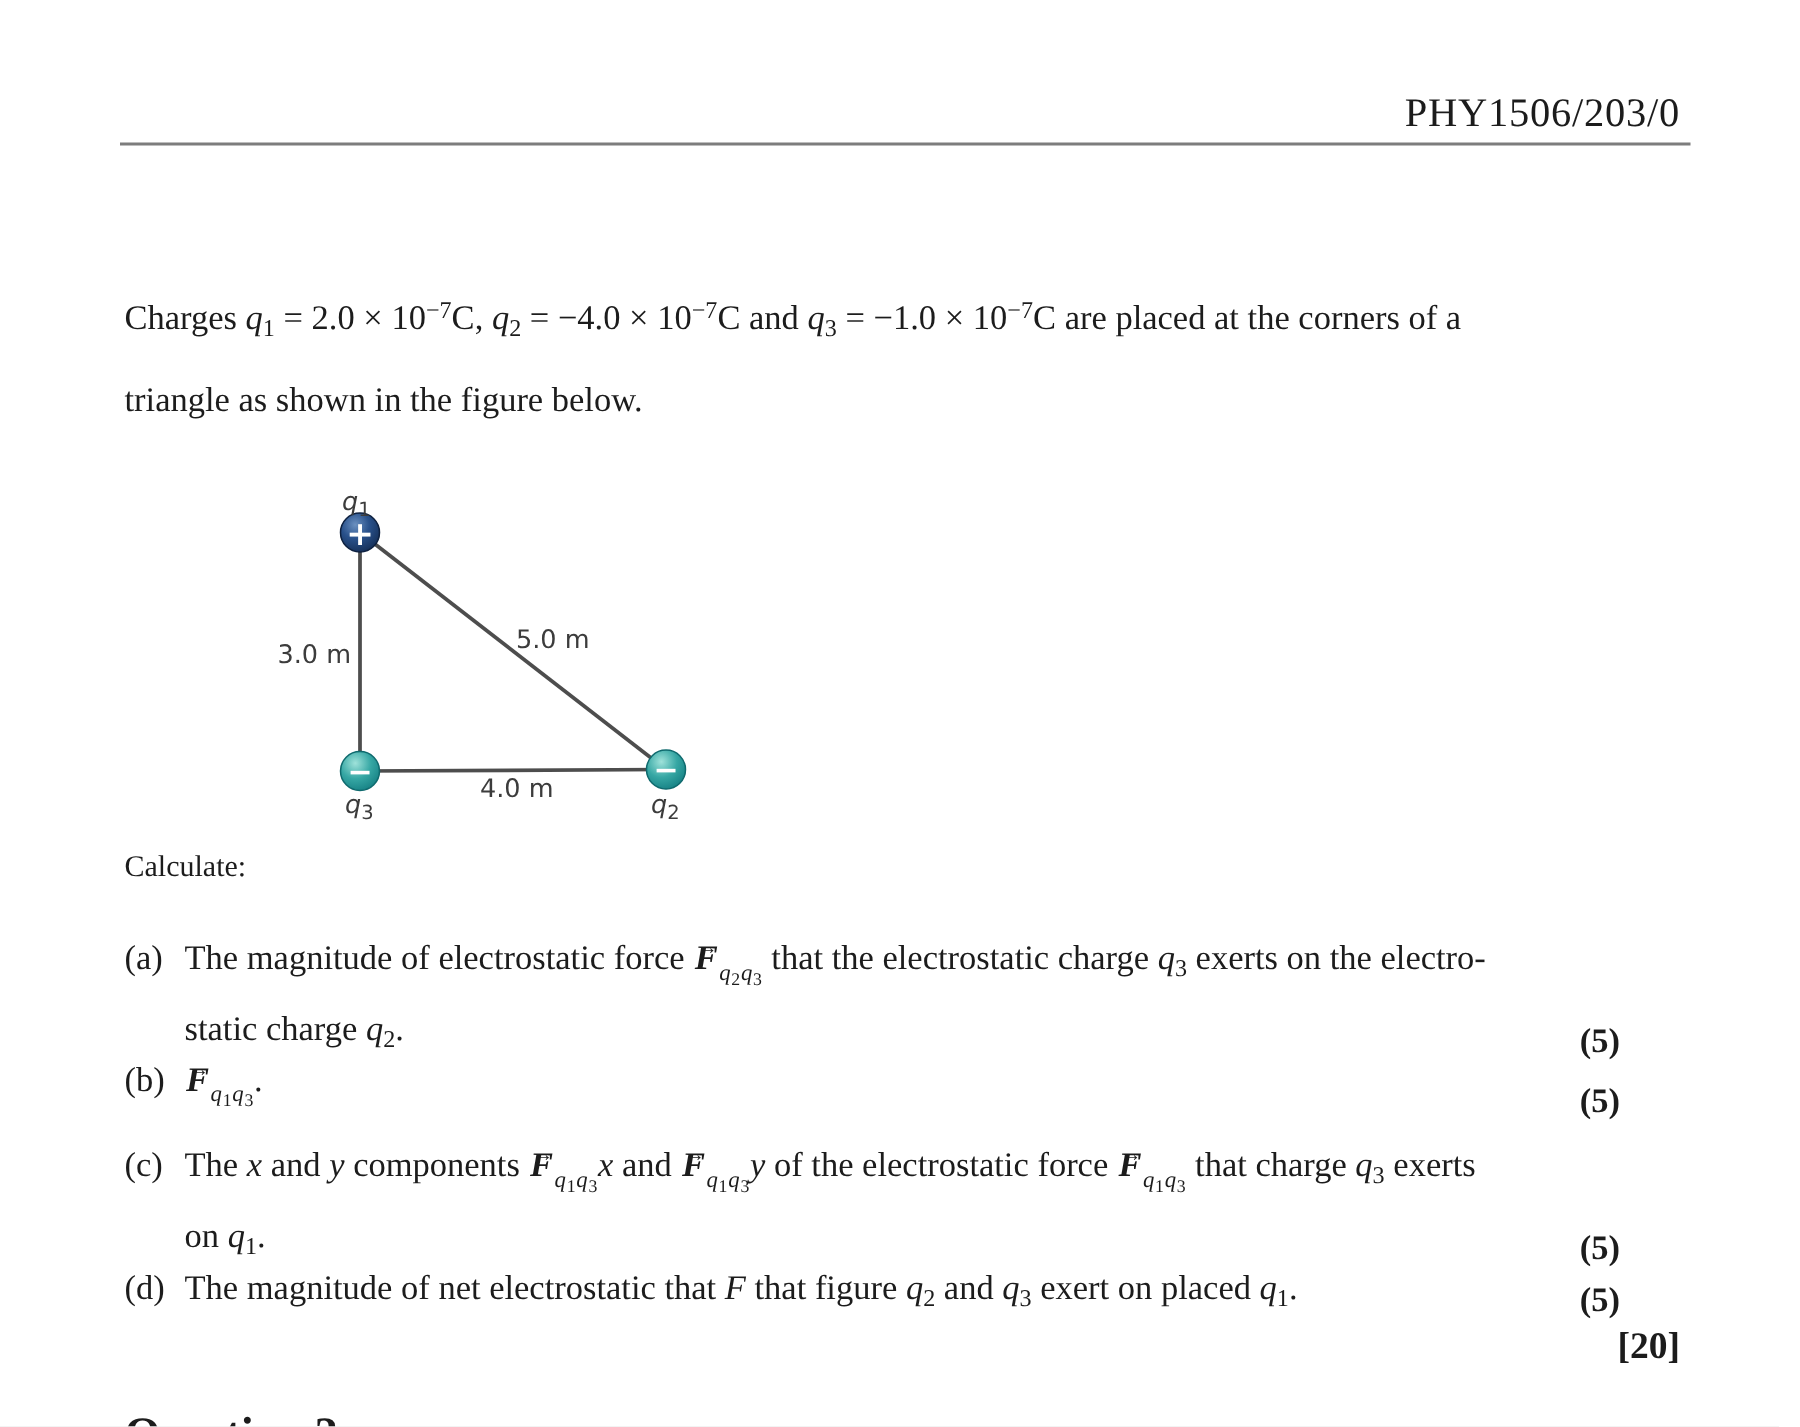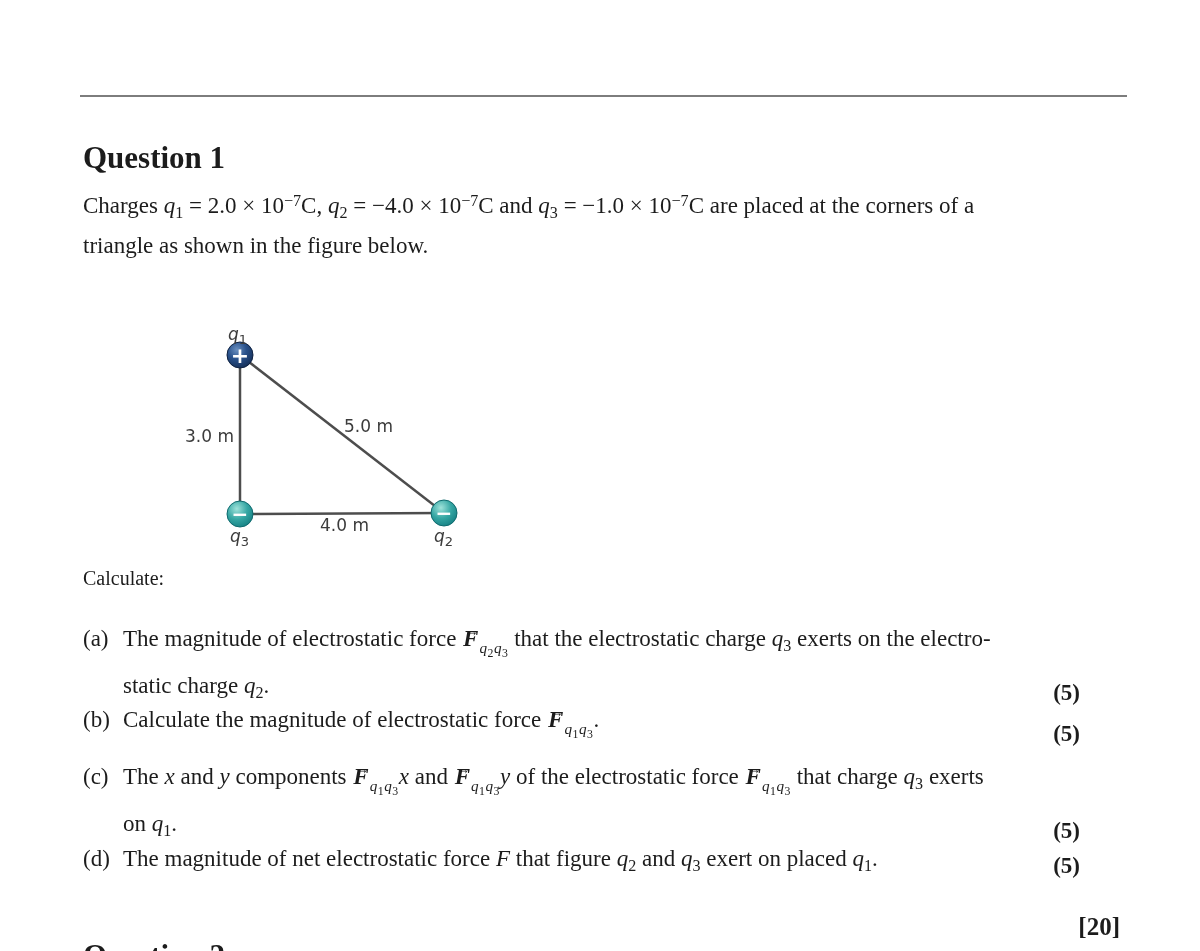--- a/index.html
+++ b/index.html
@@ -15,41 +15,41 @@
   .header-rule {
     position:absolute; top:95px; left:80px; right:73px;
     height:2px; background:#7d7d7d;
   }
   .q-title {
     position:absolute; top:140px; left:83px;
     font-size:31px; font-weight:bold;
   }
   .intro {
     position:absolute; top:184px; left:83px; width:1045px;
-    font-size:23px; line-height:33px;
+    font-size:23px; line-height:47px;
   }
   .calculate {
     position:absolute; top:567px; left:83px; font-size:20px;
   }
   .figure-wrap { position:absolute; left:148px; top:270px; }
   .fig-label { font-family:"DejaVu Sans", sans-serif; font-size:17px; fill:#3c3c3c; }
   .fig-sub  { font-family:"DejaVu Sans", sans-serif; font-size:13px; fill:#3c3c3c; }
   .fig-sign { font-family:"DejaVu Sans", sans-serif; font-weight:bold; fill:#ffffff; }
 
   .item {
     position:absolute; left:83px; width:1044px;
     font-size:23px; line-height:33px; padding-left:40px; box-sizing:border-box;
   }
   .item-a { top:622px; } .item-b { top:703px; }
   .item-c { top:760px; } .item-d { top:842px; }
   .item-label { position:absolute; left:0; top:0; }
   .item-marks { position:absolute; right:47px; bottom:0; font-weight:bold; }
   .total-marks {
     position:absolute; right:80px; top:884px;
-    font-size:25px; font-weight:bold;margin-top:29px;
+    font-size:25px; font-weight:bold;
   }
   .next-question {
     position:absolute; top:938px; left:83px;
     font-size:31px; font-weight:bold;
   }
 
   
   .seg-i { font-style:italic; }
   .seg-sub { font-size:0.70em; vertical-align:-0.30em; }
   .seg-sup { font-size:0.70em; vertical-align:0.45em; }
@@ -59,23 +59,23 @@
     font-size:0.58em; font-weight:normal; font-style:normal;
   }
   .seg-vsub { font-size:0.66em; vertical-align:-0.45em; letter-spacing:0.5px; }
   .seg-vsub .seg-ssub { font-size:0.78em; vertical-align:-0.30em; }
 </style>
 </head>
 <body>
 
 <div class="page">
 
+  <div class="course-code">PHY1506/203/0</div>
   <div class="header-rule"></div>
 
-  <div class="q-title">Question 1</div>
 
   <div class="intro"><span>Charges </span><span class="seg-i">q</span><span class="seg-sub">1</span><span> = 2.0 × 10</span><span class="seg-sup">−7</span><span>C, </span><span class="seg-i">q</span><span class="seg-sub">2</span><span> = −4.0 × 10</span><span class="seg-sup">−7</span><span>C and </span><span class="seg-i">q</span><span class="seg-sub">3</span><span> = −1.0 × 10</span><span class="seg-sup">−7</span><span>C are placed at the corners of a</span><br><span>triangle as shown in the figure below.</span></div>
 
   <div class="figure-wrap">
     <svg width="430" height="300" viewBox="0 0 430 300">
       <defs>
         <radialGradient id="gradPos" cx="38%" cy="30%" r="80%">
           <stop offset="0%" stop-color="#6b90c0"></stop>
           <stop offset="45%" stop-color="#29518b"></stop>
           <stop offset="100%" stop-color="#122a50"></stop>
@@ -118,33 +118,33 @@
   <div class="calculate">Calculate:</div>
 
   <div class="item item-a">
     <span class="item-label">(a)</span>
     <span class="item-text"><span>The magnitude of electrostatic force </span><span class="seg-vec"><span class="seg-arrow">→</span><span>F</span></span><span class="seg-vsub"><span class="seg-i">q</span><span class="seg-ssub">2</span><span class="seg-i">q</span><span class="seg-ssub">3</span></span><span> that the electrostatic charge </span><span class="seg-i">q</span><span class="seg-sub">3</span><span> exerts on the electro-</span><br><span>static charge </span><span class="seg-i">q</span><span class="seg-sub">2</span><span>.</span></span>
     <span class="item-marks">(5)</span>
   </div>
 
   <div class="item item-b">
     <span class="item-label">(b)</span>
-    <span class="item-text"><span>Calculate the magnitude of electrostatic force </span><span class="seg-vec"><span class="seg-arrow">→</span><span>F</span></span><span class="seg-vsub"><span class="seg-i">q</span><span class="seg-ssub">1</span><span class="seg-i">q</span><span class="seg-ssub">3</span></span><span>.</span></span>
+    <span class="item-text"><span class="seg-vec"><span class="seg-arrow">→</span><span>F</span></span><span class="seg-vsub"><span class="seg-i">q</span><span class="seg-ssub">1</span><span class="seg-i">q</span><span class="seg-ssub">3</span></span><span>.</span></span>
     <span class="item-marks">(5)</span>
   </div>
 
   <div class="item item-c">
     <span class="item-label">(c)</span>
     <span class="item-text"><span>The </span><span class="seg-i">x</span><span> and </span><span class="seg-i">y</span><span> components </span><span class="seg-vec"><span class="seg-arrow">→</span><span>F</span></span><span class="seg-vsub"><span class="seg-i">q</span><span class="seg-ssub">1</span><span class="seg-i">q</span><span class="seg-ssub">3</span></span><span class="seg-i">x</span><span> and </span><span class="seg-vec"><span class="seg-arrow">→</span><span>F</span></span><span class="seg-vsub"><span class="seg-i">q</span><span class="seg-ssub">1</span><span class="seg-i">q</span><span class="seg-ssub">3</span></span><span class="seg-i">y</span><span> of the electrostatic force </span><span class="seg-vec"><span class="seg-arrow">→</span><span>F</span></span><span class="seg-vsub"><span class="seg-i">q</span><span class="seg-ssub">1</span><span class="seg-i">q</span><span class="seg-ssub">3</span></span><span> that charge </span><span class="seg-i">q</span><span class="seg-sub">3</span><span> exerts</span><br><span>on </span><span class="seg-i">q</span><span class="seg-sub">1</span><span>.</span></span>
     <span class="item-marks">(5)</span>
   </div>
 
   <div class="item item-d">
     <span class="item-label">(d)</span>
-    <span class="item-text"><span>The magnitude of net electrostatic force </span><span class="seg-i">F</span><span> that figure </span><span class="seg-i">q</span><span class="seg-sub">2</span><span> and </span><span class="seg-i">q</span><span class="seg-sub">3</span><span> exert on placed </span><span class="seg-i">q</span><span class="seg-sub">1</span><span>.</span></span>
+    <span class="item-text"><span>The magnitude of net electrostatic that </span><span class="seg-i">F</span><span> that figure </span><span class="seg-i">q</span><span class="seg-sub">2</span><span> and </span><span class="seg-i">q</span><span class="seg-sub">3</span><span> exert on placed </span><span class="seg-i">q</span><span class="seg-sub">1</span><span>.</span></span>
     <span class="item-marks">(5)</span>
   </div>
 
   <div class="total-marks">[20]</div>
 
   <div class="next-question">Question 2</div>
 
 </div>
 
 </body></html>

